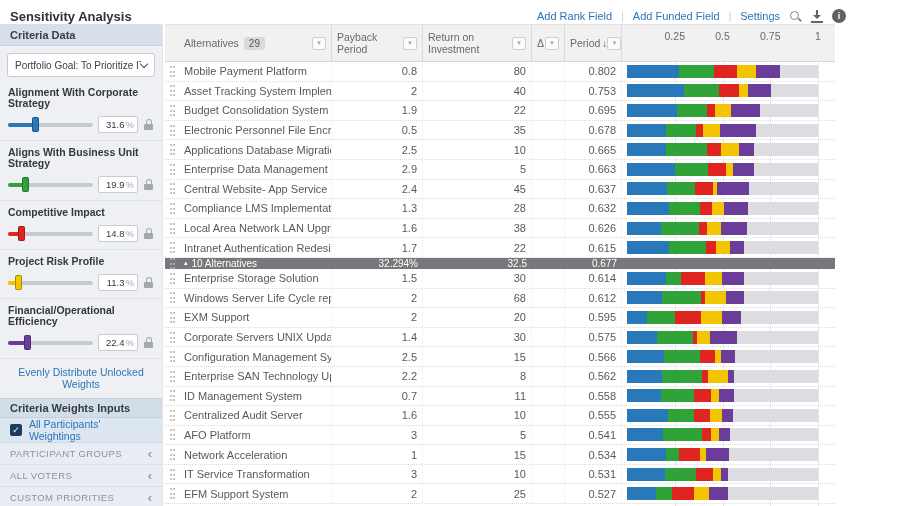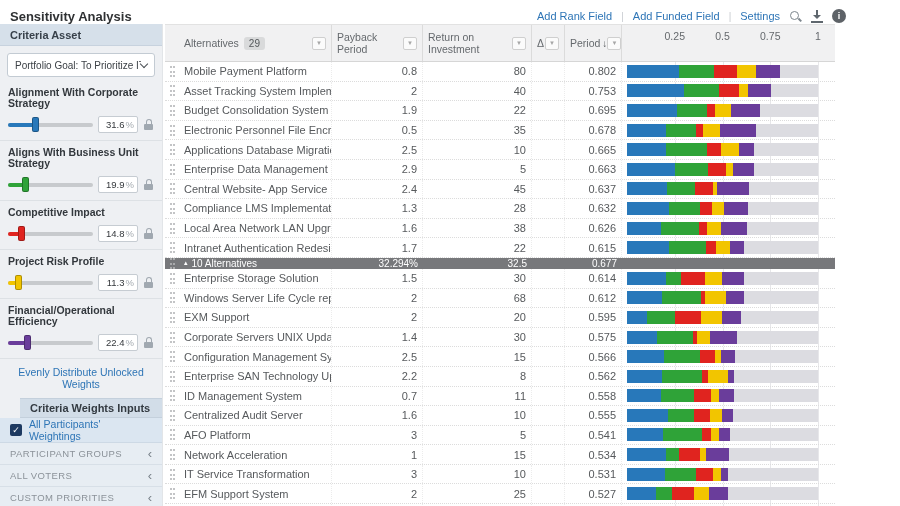--- a/index.html
+++ b/index.html
@@ -48,21 +48,21 @@
                 font-size:9.5px; color:#34383c; display:flex; align-items:center; justify-content:flex-end;
                 padding-right:3px; flex:none; }
   .crit-value .pct { color:#a3a9af; margin-left:1px; }
   .lock { position:relative; width:11px; height:14px; flex:none; }
   .lock::after { content:''; position:absolute; left:1px; bottom:2px; width:9px; height:6px;
                  background:#a0a8b0; border-radius:1px; }
   .lock::before { content:''; position:absolute; left:2.5px; top:1px; width:4px; height:5px;
                   border:1.5px solid #a0a8b0; border-bottom:none; border-radius:4px 4px 0 0; }
   .distribute { text-align:center; font-size:10.5px; color:#2e75b6; padding:7px 0 8px 0; cursor:pointer; flex:none; }
   .side-section { height:20px; background:#d2dde8; border-top:1px solid #c4d0dc; border-bottom:1px solid #c4d0dc;
-                  font-size:11px; font-weight:bold; color:#333a41; display:flex; align-items:center; padding:0 10px; flex:none;margin-left:20px; }
+                  font-size:11px; font-weight:bold; color:#333a41; display:flex; align-items:center; padding:0 10px; flex:none; }
   .check-row { height:25px; background:#dbe6f1; display:flex; align-items:center; gap:7px; padding:0 10px;
                border-bottom:1px solid #cdd9e5; cursor:pointer; flex:none; }
   .checkbox { width:12px; height:12px; background:#1e3a61; border-radius:2px; color:#fff; font-size:9px;
               display:flex; align-items:center; justify-content:center; flex:none; }
   .check-label { font-size:10.5px; color:#2e75b6; }
   .group-row { height:22px; background:#e7edf3; border-bottom:1px solid #d7dfe7; display:flex; align-items:center;
                justify-content:space-between; padding:0 10px; cursor:pointer; flex:none; }
   .group-label { font-size:9.5px; color:#8b9299; letter-spacing:.4px; }
   .group-chev { font-size:13px; color:#79828a; line-height:10px; }
 
@@ -121,21 +121,21 @@
     <span class="top-link">Settings</span>
     <span class="icon-search"></span>
     <span class="icon-download">
         <span class="base"></span>
       </span>
     <span class="icon-info">i</span>
   </div>
 </div>
 
 <div class="sidebar">
-  <div class="side-header">Criteria Asset</div>
+  <div class="side-header">Criteria Data</div>
   <div class="goal-select">
     <span class="txt">Portfolio Goal: To Prioritize IT Progr...</span>
     <span class="chev-down"></span>
   </div>
   <div id="criteria-list">
       <div class="crit-block">
     <div class="crit-label">Alignment With Corporate Strategy</div>
     <div class="crit-row">
       <div class="slider">
         <div class="track"></div>

